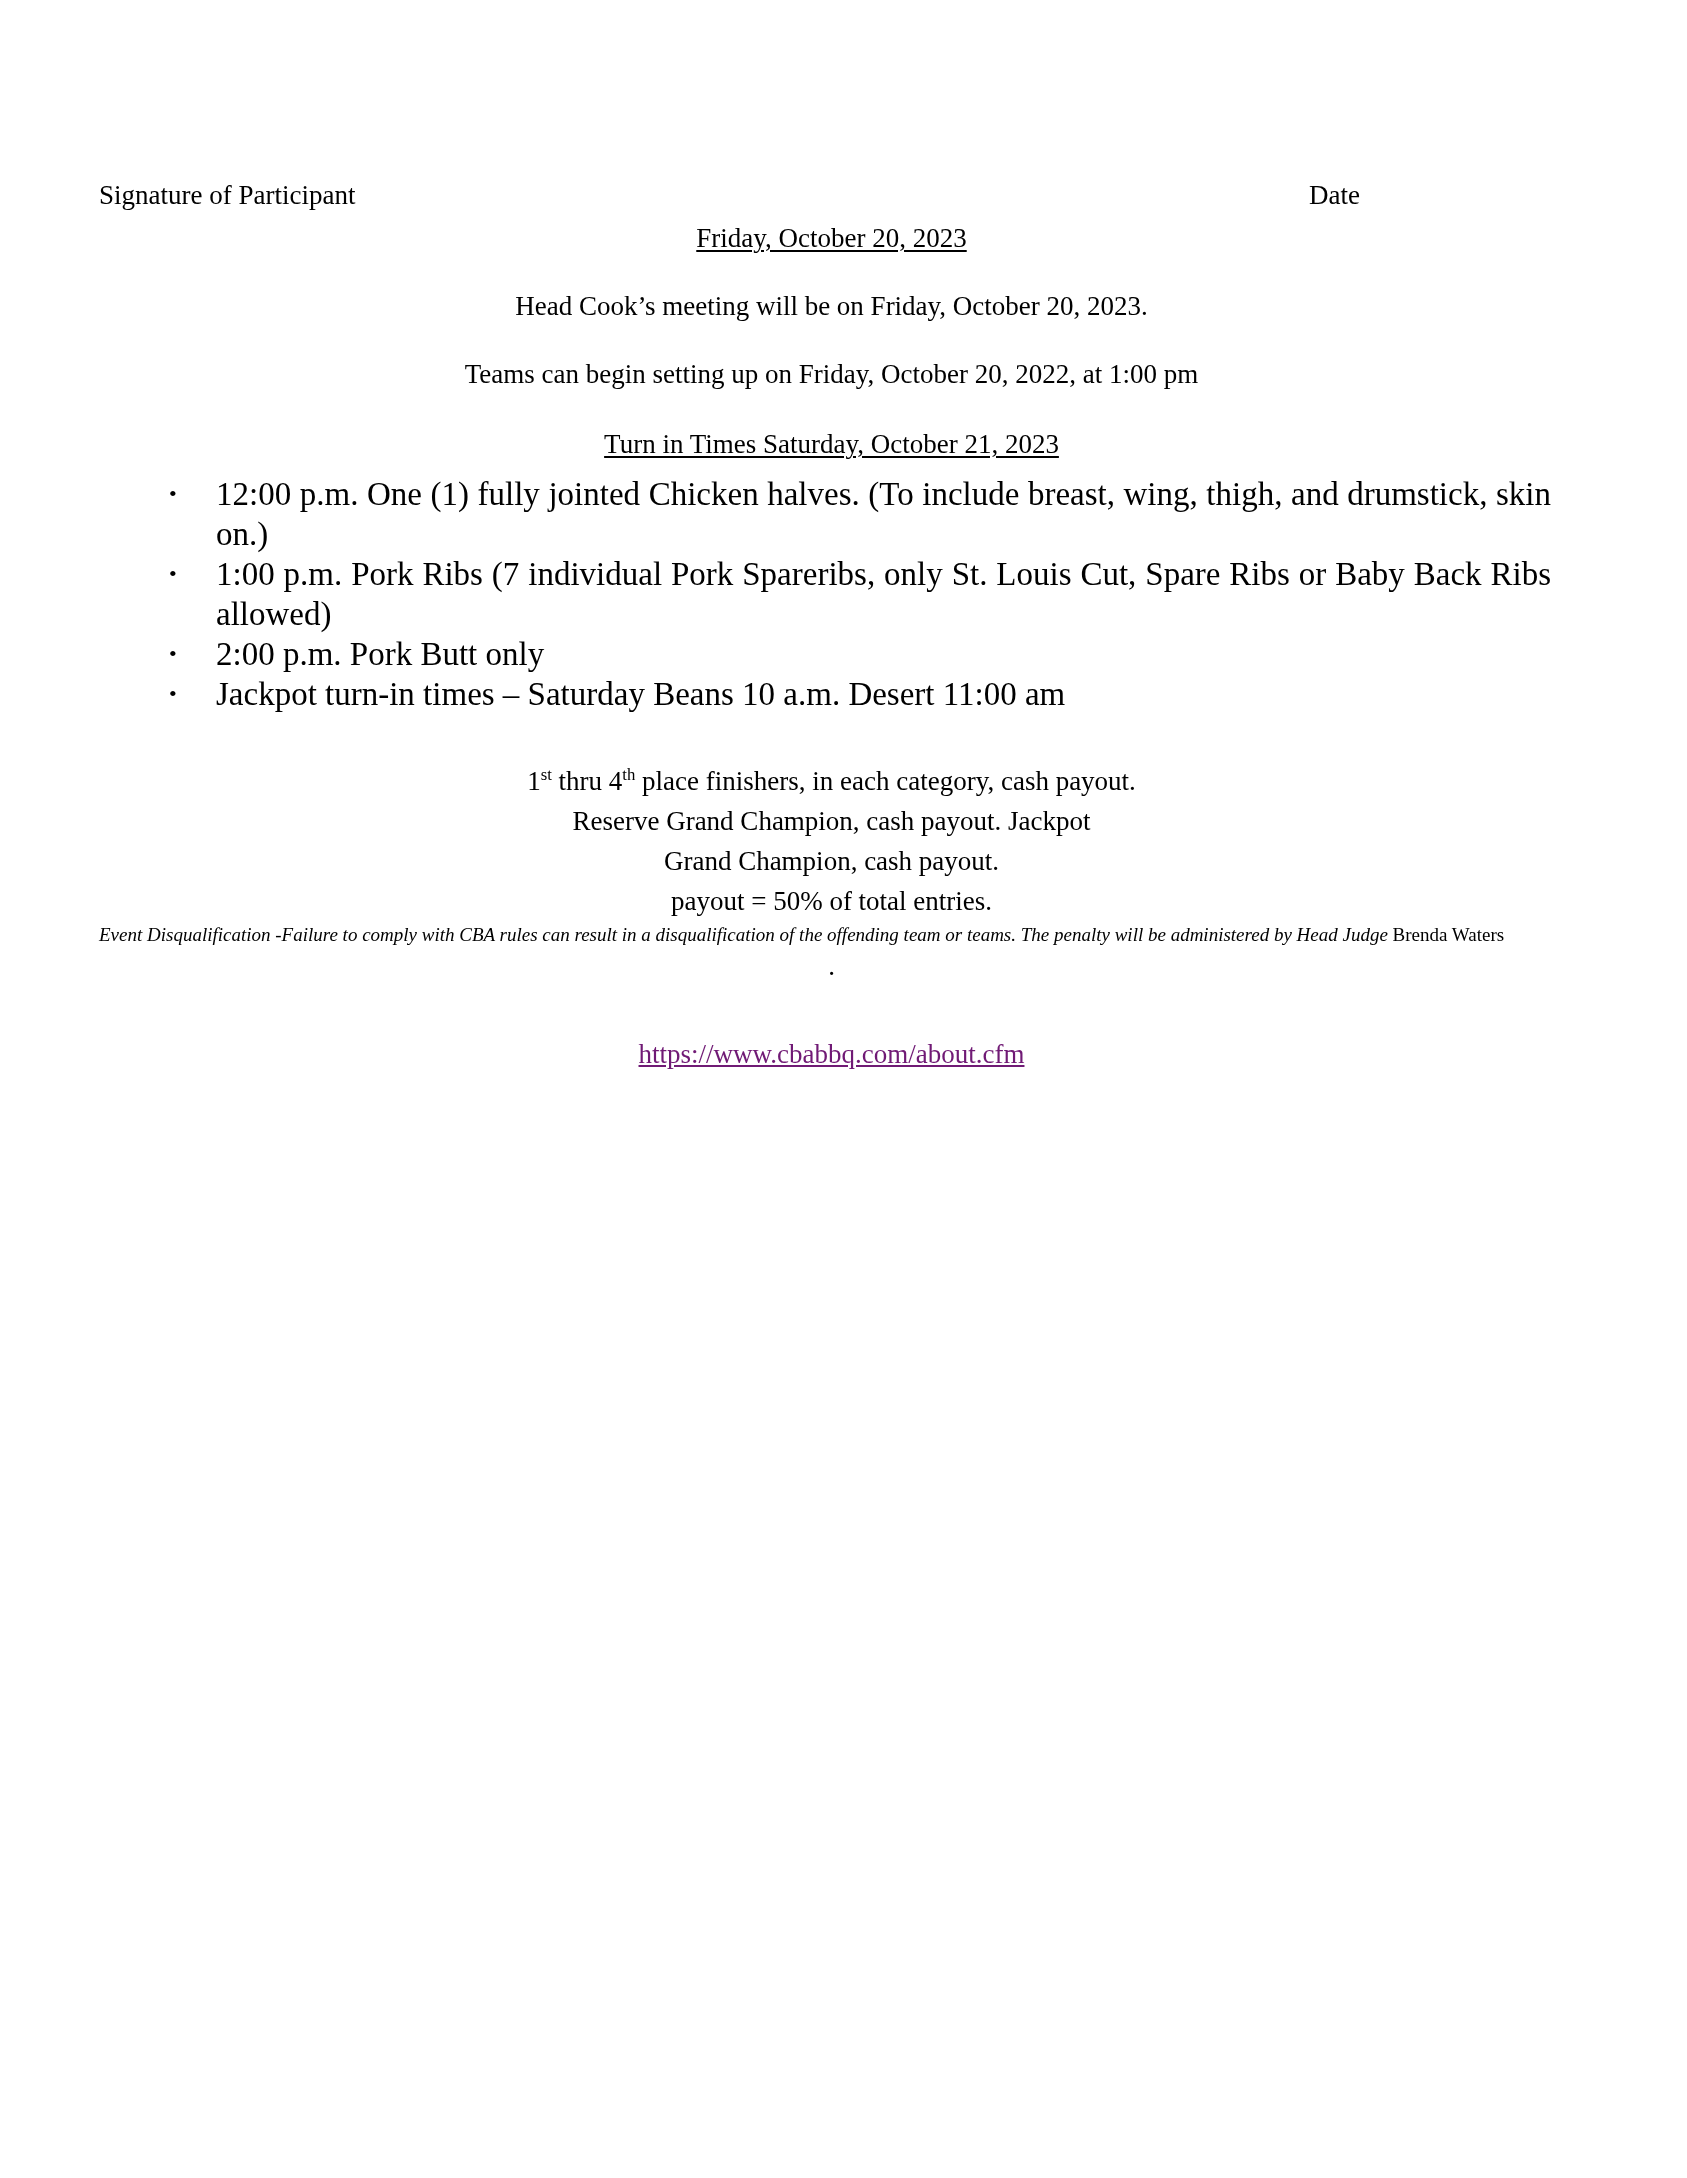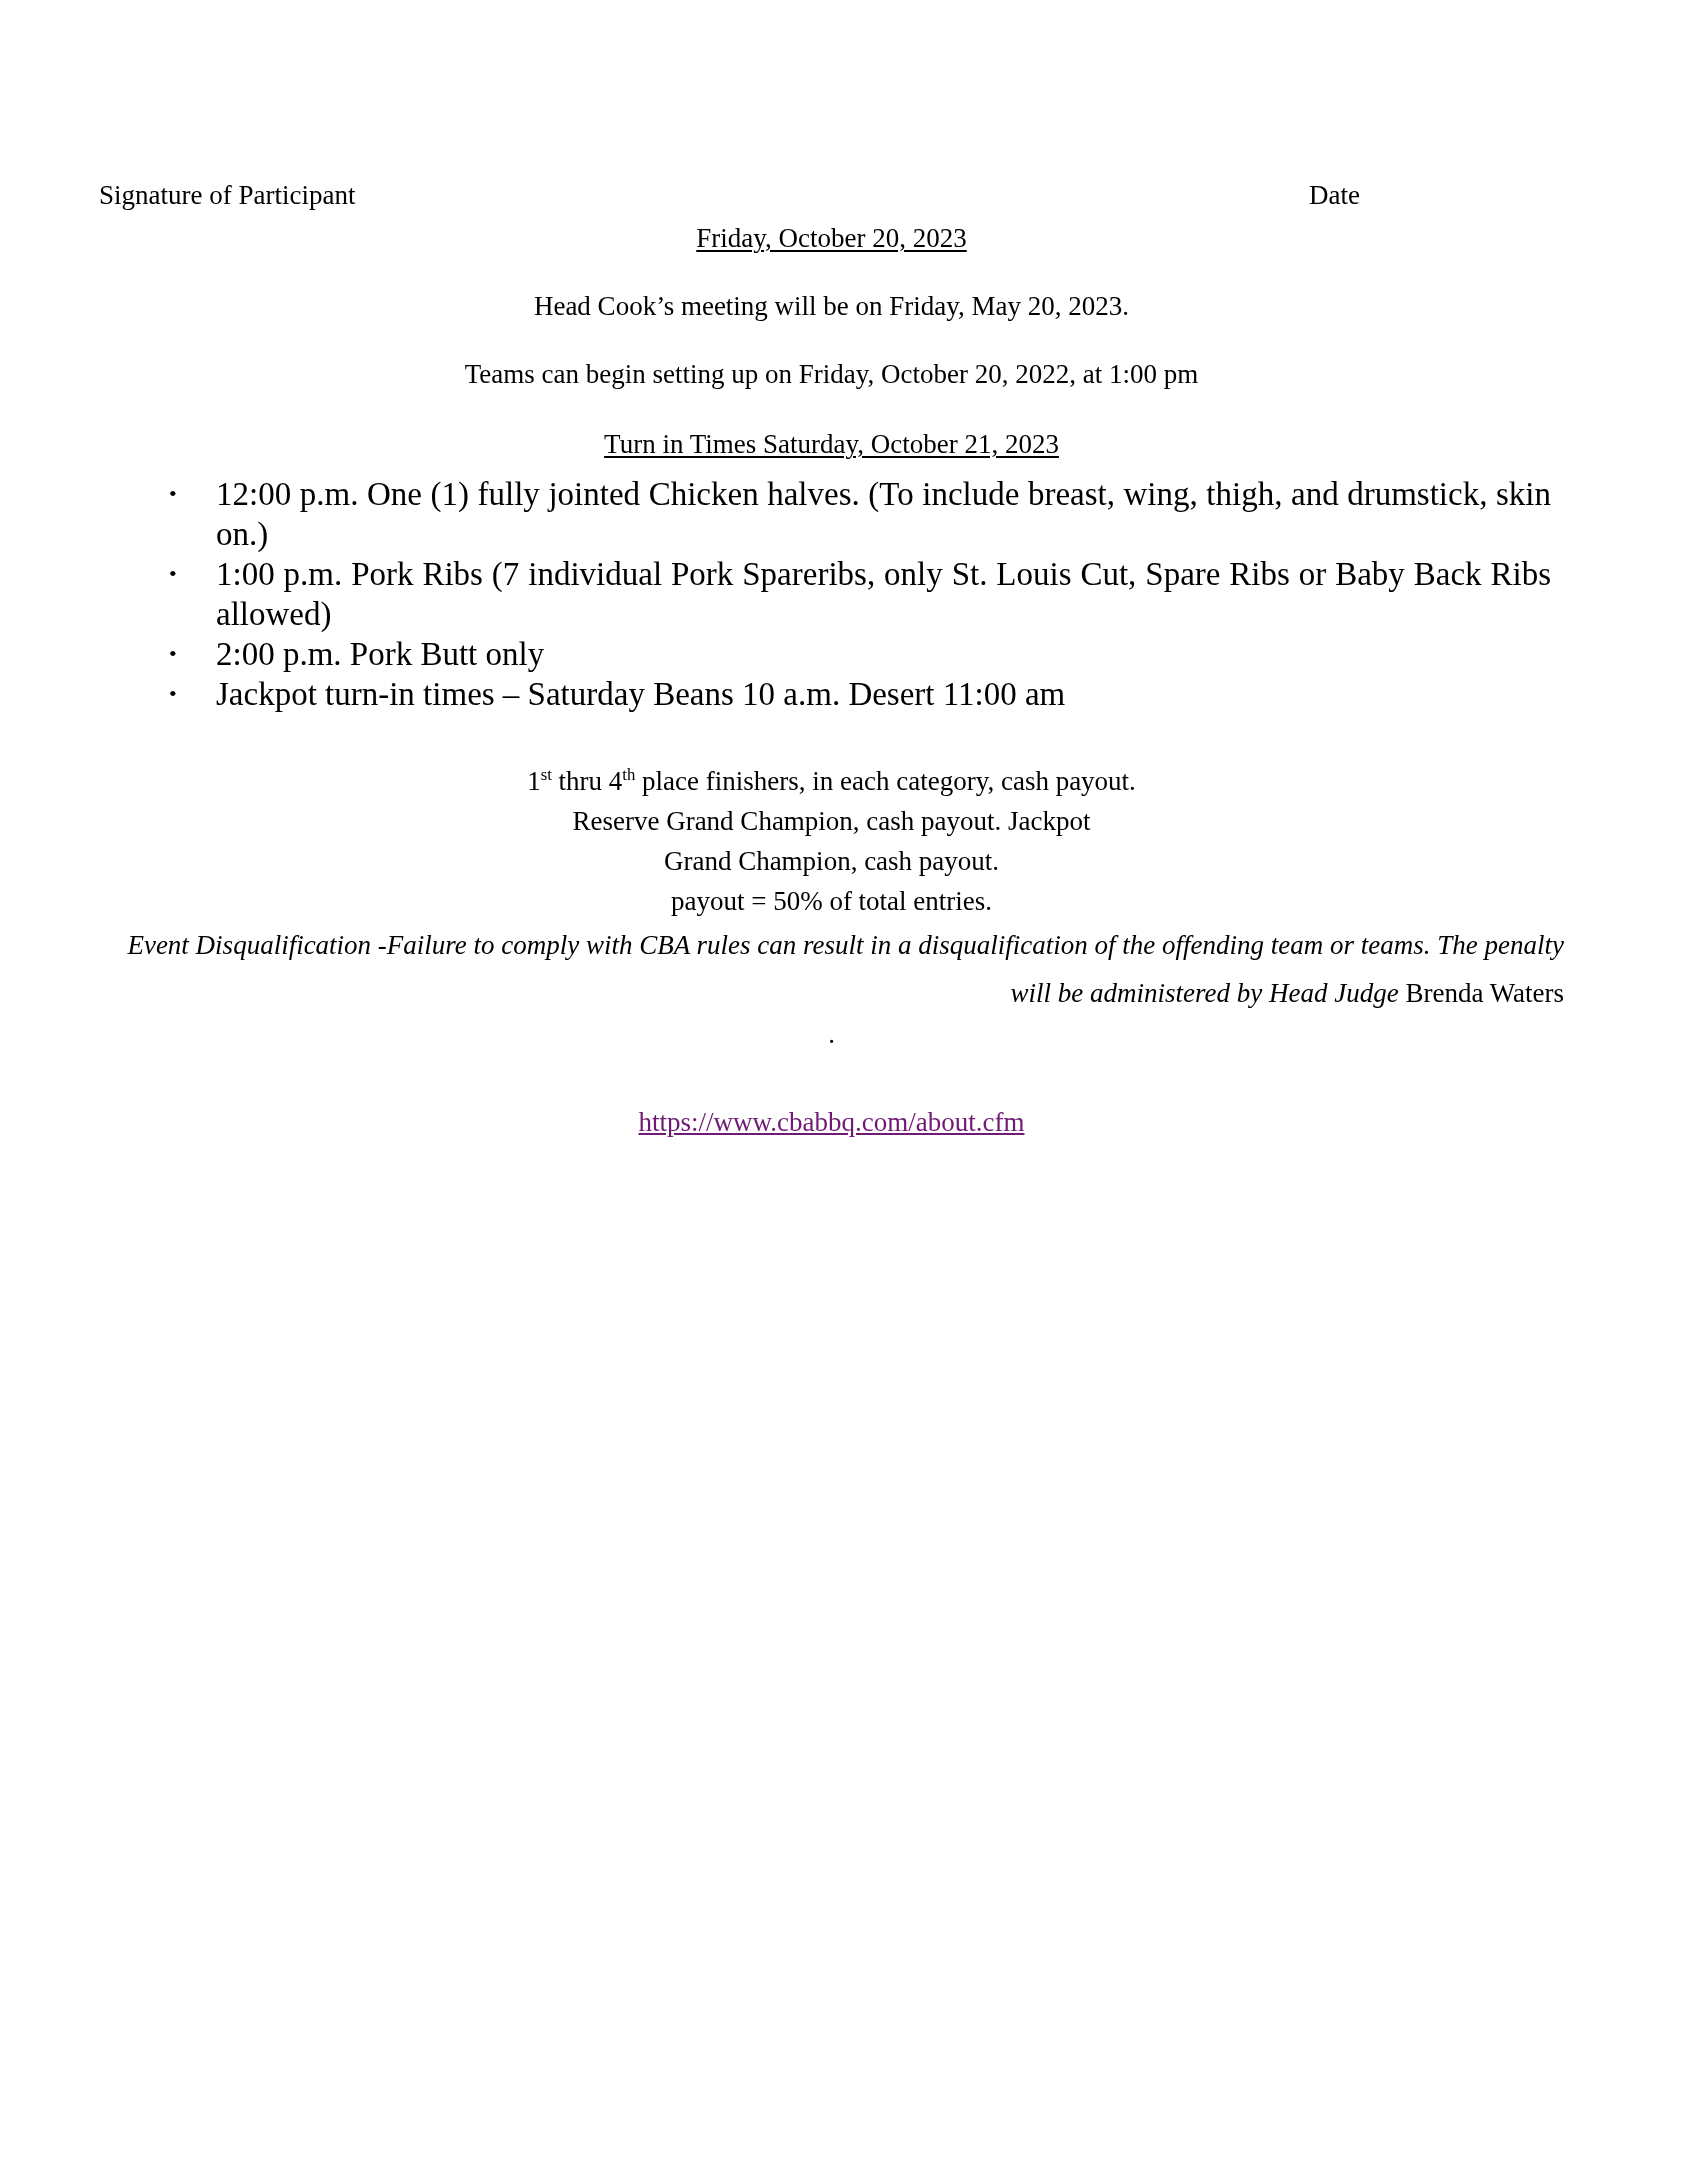--- a/index.html
+++ b/index.html
@@ -104,24 +104,24 @@
     text-align: center;
   }
   sup {
     font-size: 0.62em;
     vertical-align: super;
     line-height: 0;
   }
 
   
   .disq {
-    font-size: 27px;
-    line-height: 48px;
+    font-size: 19px;
+    line-height: 28px;
     font-style: italic;
-    text-align: right;
+    text-align: left;
   }
   .disq .regular { font-style: normal; }
 
   .lone-dot {
     text-align: center;
     font-size: 27px;
     line-height: 34px;
   }
 
   
@@ -146,21 +146,21 @@
       <span class="sig-left">Signature of Participant</span>
       <span class="sig-right">Date</span>
     </div>
 
     <div class="heading-underline h-friday">
       <span>Friday, October 20, 2023</span>
     </div>
 
     <div class="spacer-line"></div>
 
-    <div class="center-line">Head Cook’s meeting will be on Friday, May 20, 2023.</div>
+    <div class="center-line">Head Cook’s meeting will be on Friday, October 20, 2023.</div>
 
     <div class="spacer-line"></div>
 
     <div class="center-line">Teams can begin setting up on Friday, October 20, 2022, at 1:00 pm</div>
 
     <div class="spacer-line"></div>
 
     <div class="heading-underline h-turnin">
       <span>Turn in Times Saturday, October 21, 2023</span>
     </div>

